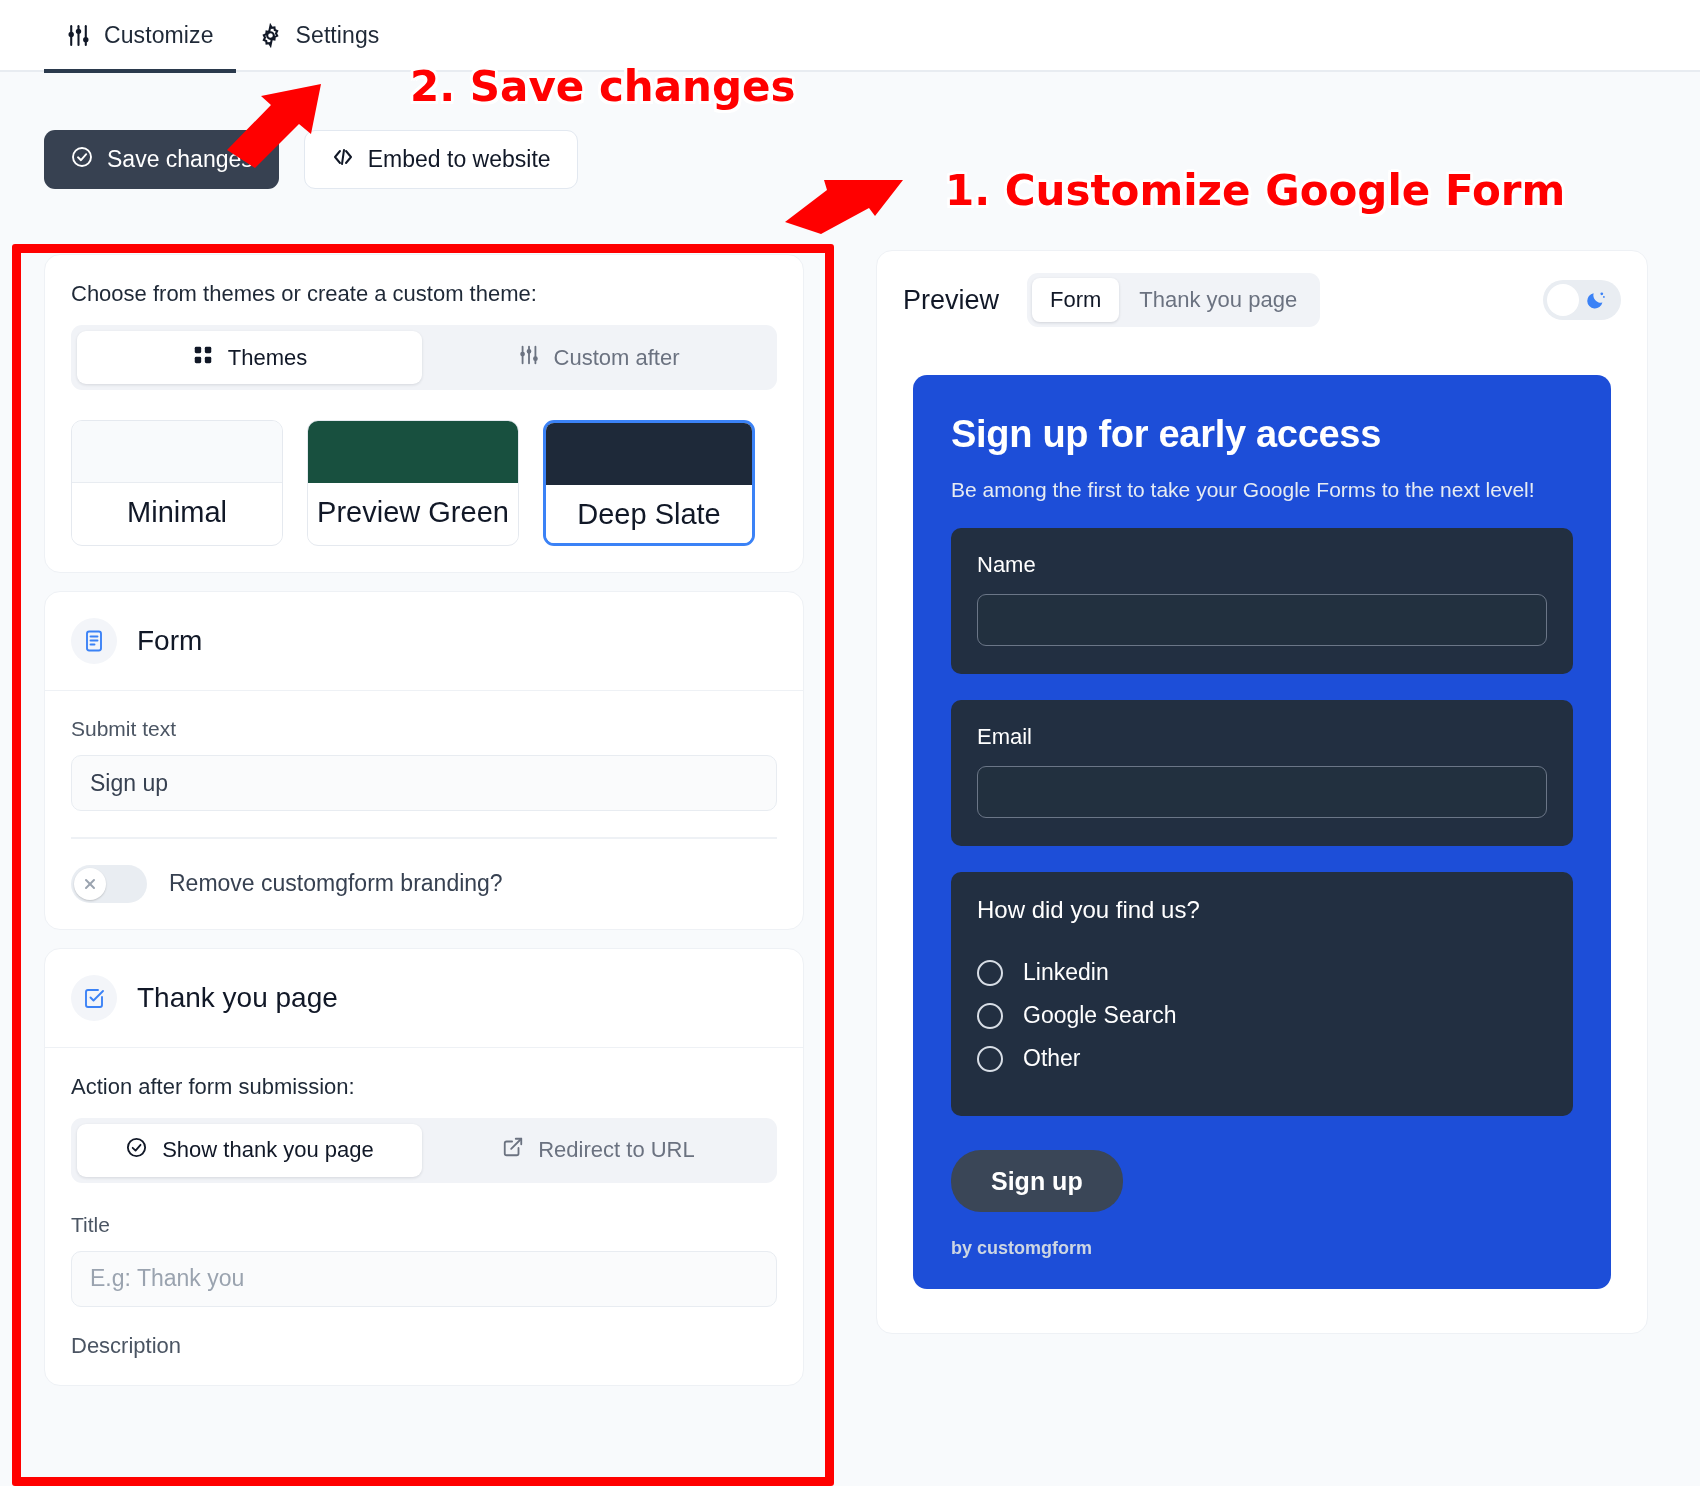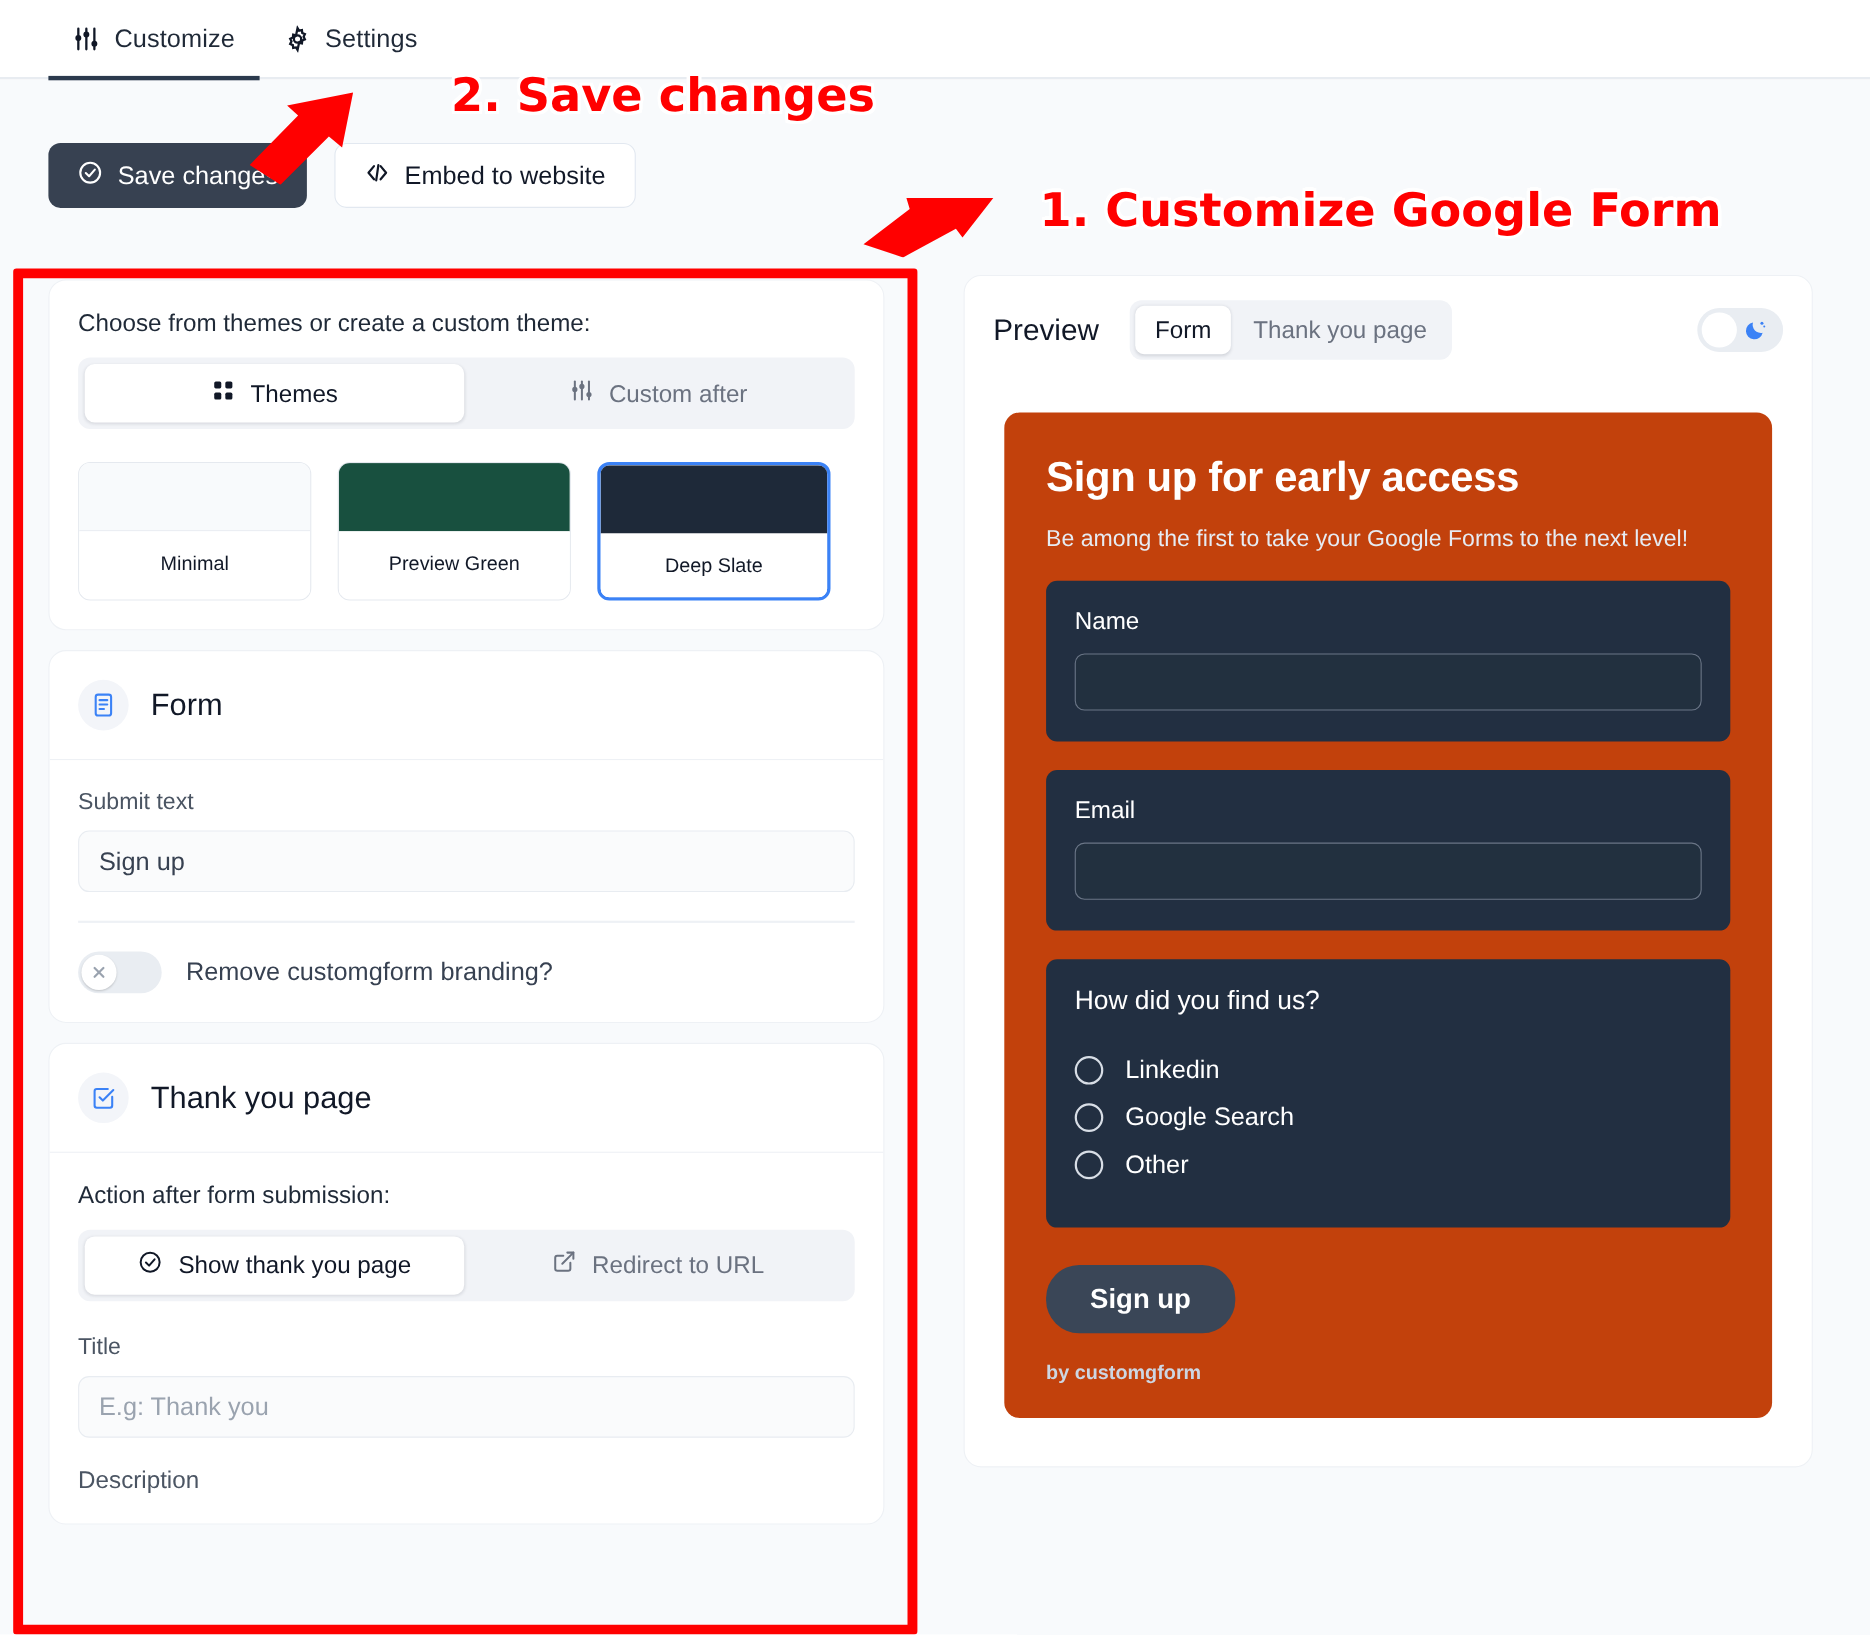--- a/index.html
+++ b/index.html
@@ -101,21 +101,21 @@
   
   .themes { display: flex; gap: 24px; margin-top: 30px; }
   .theme {
     width: 212px; border: 1.5px solid #e5e9ef; border-radius: 11px;
     overflow: hidden; cursor: pointer; background: #fff;
   }
   .theme.sel { border: 3px solid #3b82f6; }
   .theme .swatch { height: 62px; }
   .theme .tname {
     height: 58px; display: flex; align-items: center; justify-content: center;
-    font-size: 18px; color: #111827; background: #fff;
+    font-size: 29px; color: #111827; background: #fff;
   }
 
   
   .tinput {
     width: 100%; height: 56px; border: 1.5px solid #e8ecf1; border-radius: 10px;
     background: #fafbfc; padding: 0 18px; font-size: 23px; color: #374151;
     font-family: "Liberation Sans", sans-serif;
   }
   .tinput::placeholder { color: #9aa3af; }
 
@@ -154,21 +154,21 @@
   }
   .prev-seg .s.on { background: #fff; color: #111827; box-shadow: 0 1px 3px rgba(16,24,40,.14); }
   .dark-toggle {
     margin-left: auto; width: 78px; height: 40px; border-radius: 20px; background: #e9edf2;
     display: flex; align-items: center; padding: 4px; cursor: pointer;
   }
   .dark-toggle .k { width: 32px; height: 32px; border-radius: 50%; background: #fff; flex: none; }
   .dark-toggle .moon { margin-left: 6px; display: flex; align-items: center; }
 
   .prev-body { padding: 26px 36px 44px 36px; }
-  .form-card { background: #c2410c; border-radius: 14px; padding: 38px 38px 30px 38px; }
+  .form-card { background: #1d4ed8; border-radius: 14px; padding: 38px 38px 30px 38px; }
   .form-title { color: #ffffff; font-size: 38px; font-weight: bold; letter-spacing: -.3px; }
   .form-sub { color: #e6ebf2; font-size: 21px; margin-top: 22px; }
   .q-block { background: #222f41; border-radius: 10px; padding: 24px 26px 28px 26px; margin-top: 26px; }
   .q-label { color: #ffffff; font-size: 22px; }
   .q-input {
     margin-top: 16px; width: 100%; height: 52px; border-radius: 9px;
     border: 1.5px solid #6b7687; background: #22303f;
   }
   .q-title { color: #ffffff; font-size: 24px; margin-bottom: 35px; }
   .opt { display: flex; align-items: center; gap: 20px; margin: 16px 0; cursor: pointer; }

